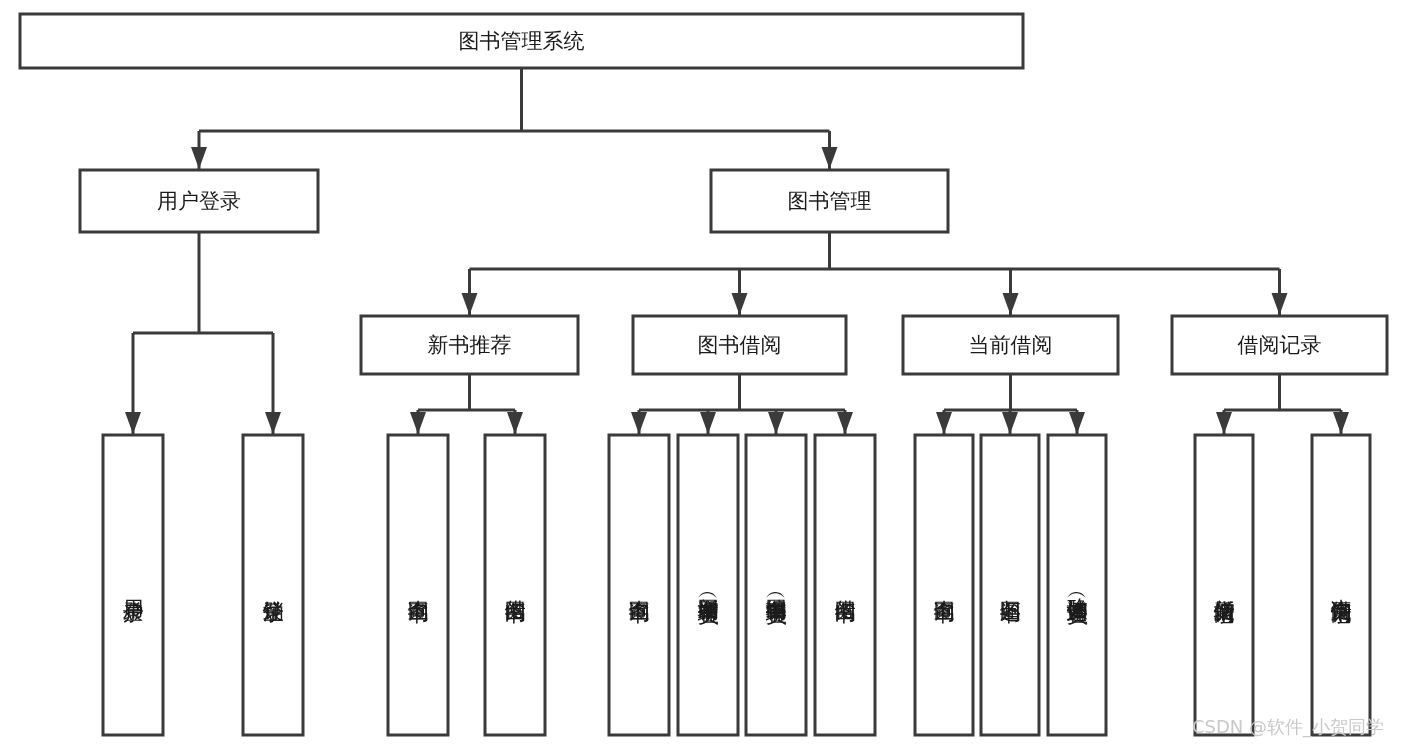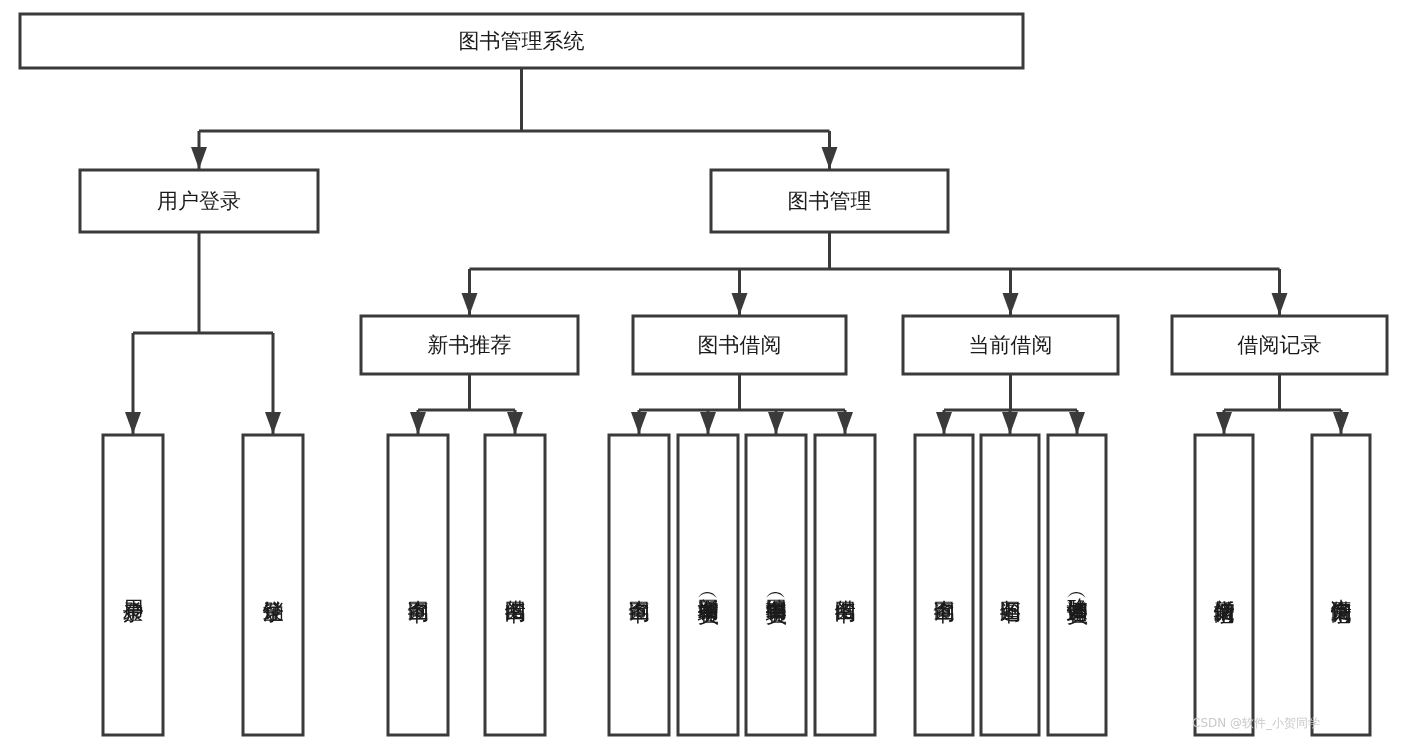--- a/index.html
+++ b/index.html
@@ -60,21 +60,21 @@
     display: flex;
     align-items: center;
     justify-content: center;
     text-align: center;
     white-space: nowrap;
     pointer-events: none;
   }
   .watermark {
     position: absolute;
     font-family: "DejaVu Sans", "Liberation Sans", sans-serif;
-    font-size: 12px;
+    font-size: 18px;
     color: #c9c9c9;
     white-space: nowrap;
   }
 </style>
 </head>
 <body>
 
 <div id="diagram-root">
 
   <svg class="flow" viewBox="0 0 1405 747">

